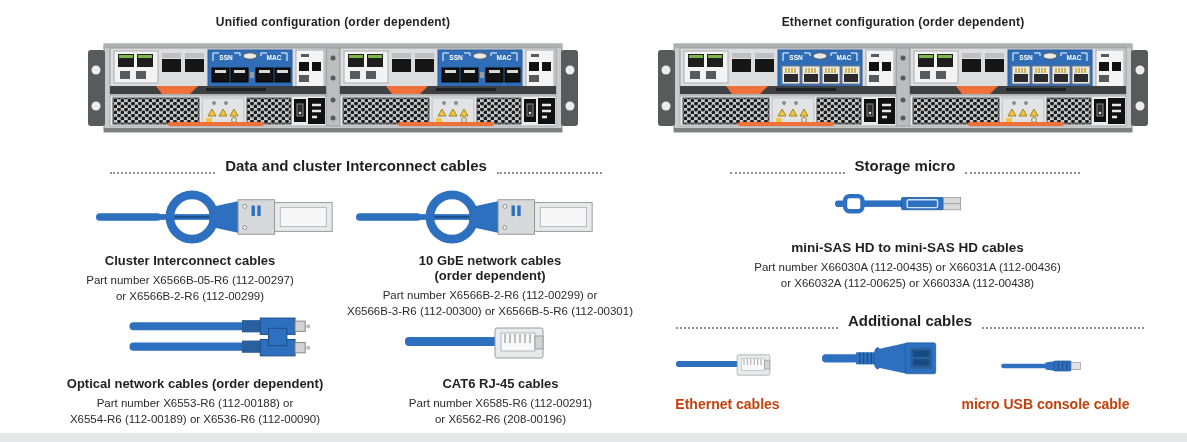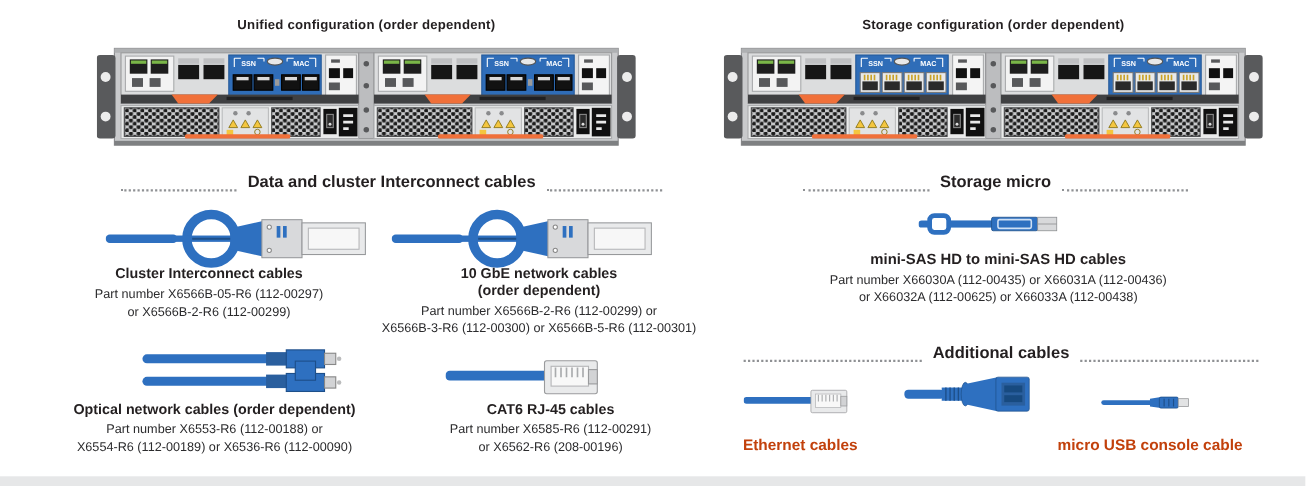--- a/index.html
+++ b/index.html
@@ -6,21 +6,21 @@
   #canvas{
     position:relative;width:1187px;height:442px;background:#ffffff;
     font-family:"Liberation Sans",sans-serif;color:#231f20;overflow:hidden;
   }
   .cfg-title{position:absolute;font-weight:bold;font-size:12px;text-align:center;letter-spacing:.2px;color:#231f20;}
   .hw{position:absolute;width:490px;height:92px;}
   .divider{position:absolute;display:flex;align-items:flex-end;gap:10px;}
   .divider .dots{flex:1;border-top:2px dotted #8f9194;height:0;}
   .divider .lbl{font-weight:bold;font-size:15px;white-space:nowrap;color:#231f20;}
   .cableimg{position:absolute;}
-  .cable-label{position:absolute;text-align:center;color:#2b2b2d;}
+  .cable-label{position:absolute;text-align:center;color:#2b2b2d;margin-top:12px;}
   .cable-label .nm{font-weight:bold;font-size:13px;margin-bottom:4px;color:#231f20;}
   .cable-label .ln{font-size:11.5px;line-height:16px;}
   .bottom-label{position:absolute;text-align:center;font-weight:bold;font-size:14px;color:#c2410c;}
   .bottom-bar{position:absolute;left:0;top:433px;width:1187px;height:9px;background:#e6e7e8;}
 </style>
 </head>
 <body>
 
 <svg style="position:absolute;width:0;height:0;overflow:hidden" aria-hidden="true">
   <defs>
@@ -196,21 +196,21 @@
       <rect x="74" y="7" width="24" height="14" rx="2" fill="#2e70c0" stroke="#1d4f8a"></rect>
       <path d="M80 9 v10 M86 9 v10 M92 9 v10" stroke="#1d4f8a" stroke-width="1.5"></path>
       <rect x="98" y="9" width="13" height="10" fill="#e2e3e4" stroke="#98999b"></rect>
     </g>
   </defs>
 </svg>
 
 <div id="canvas">
 
   <div class="cfg-title" style="left:88px;top:15px;width:490px">Unified configuration (order dependent)</div>
-  <div class="cfg-title" style="left:658px;top:15px;width:490px">Storage configuration (order dependent)</div>
+  <div class="cfg-title" style="left:658px;top:15px;width:490px">Ethernet configuration (order dependent)</div>
 
   <svg class="hw" style="left:88px;top:42px" viewBox="0 0 490 92">
     <use href="#chassis-frame"></use>
     <use href="#ctrl-base" x="22" y="6"></use>
     <use href="#ctrl-base" x="252" y="6"></use>
     <use href="#sfp4" x="22" y="6"></use>
     <use href="#sfp4" x="252" y="6"></use>
     <use href="#psu" x="22" y="54"></use>
     <use href="#psu" x="252" y="54"></use>
   </svg>

